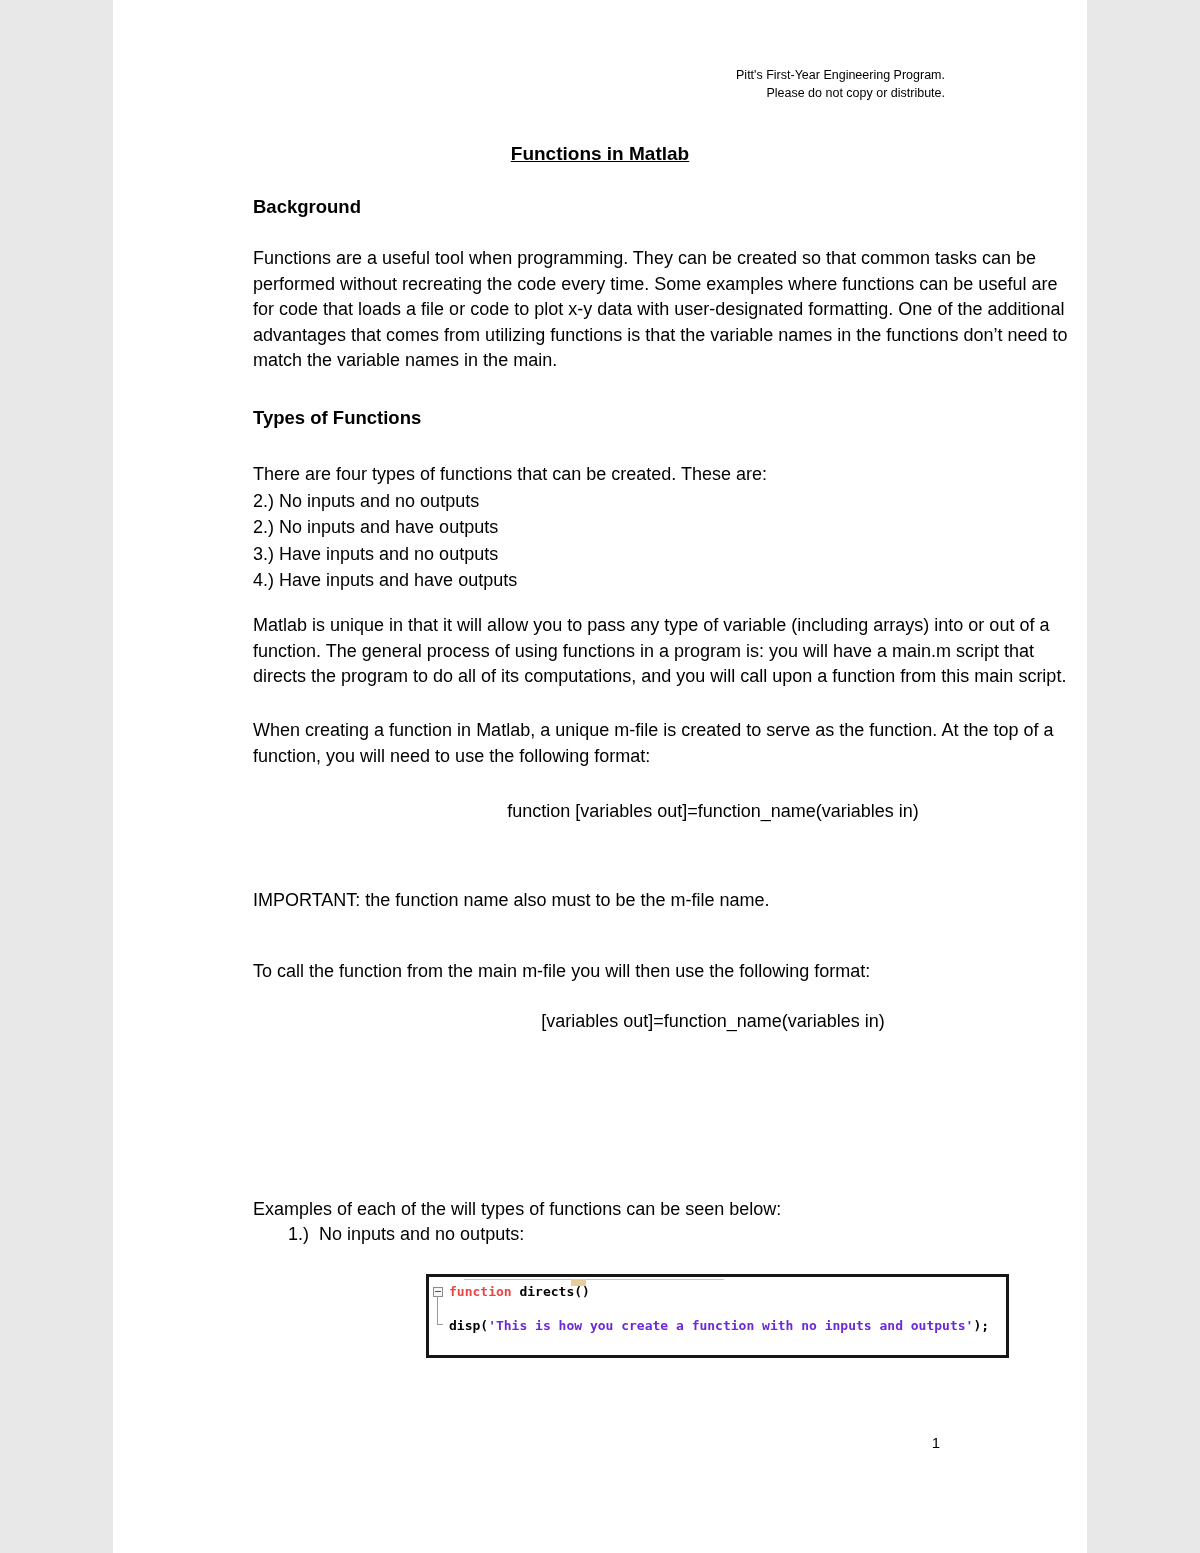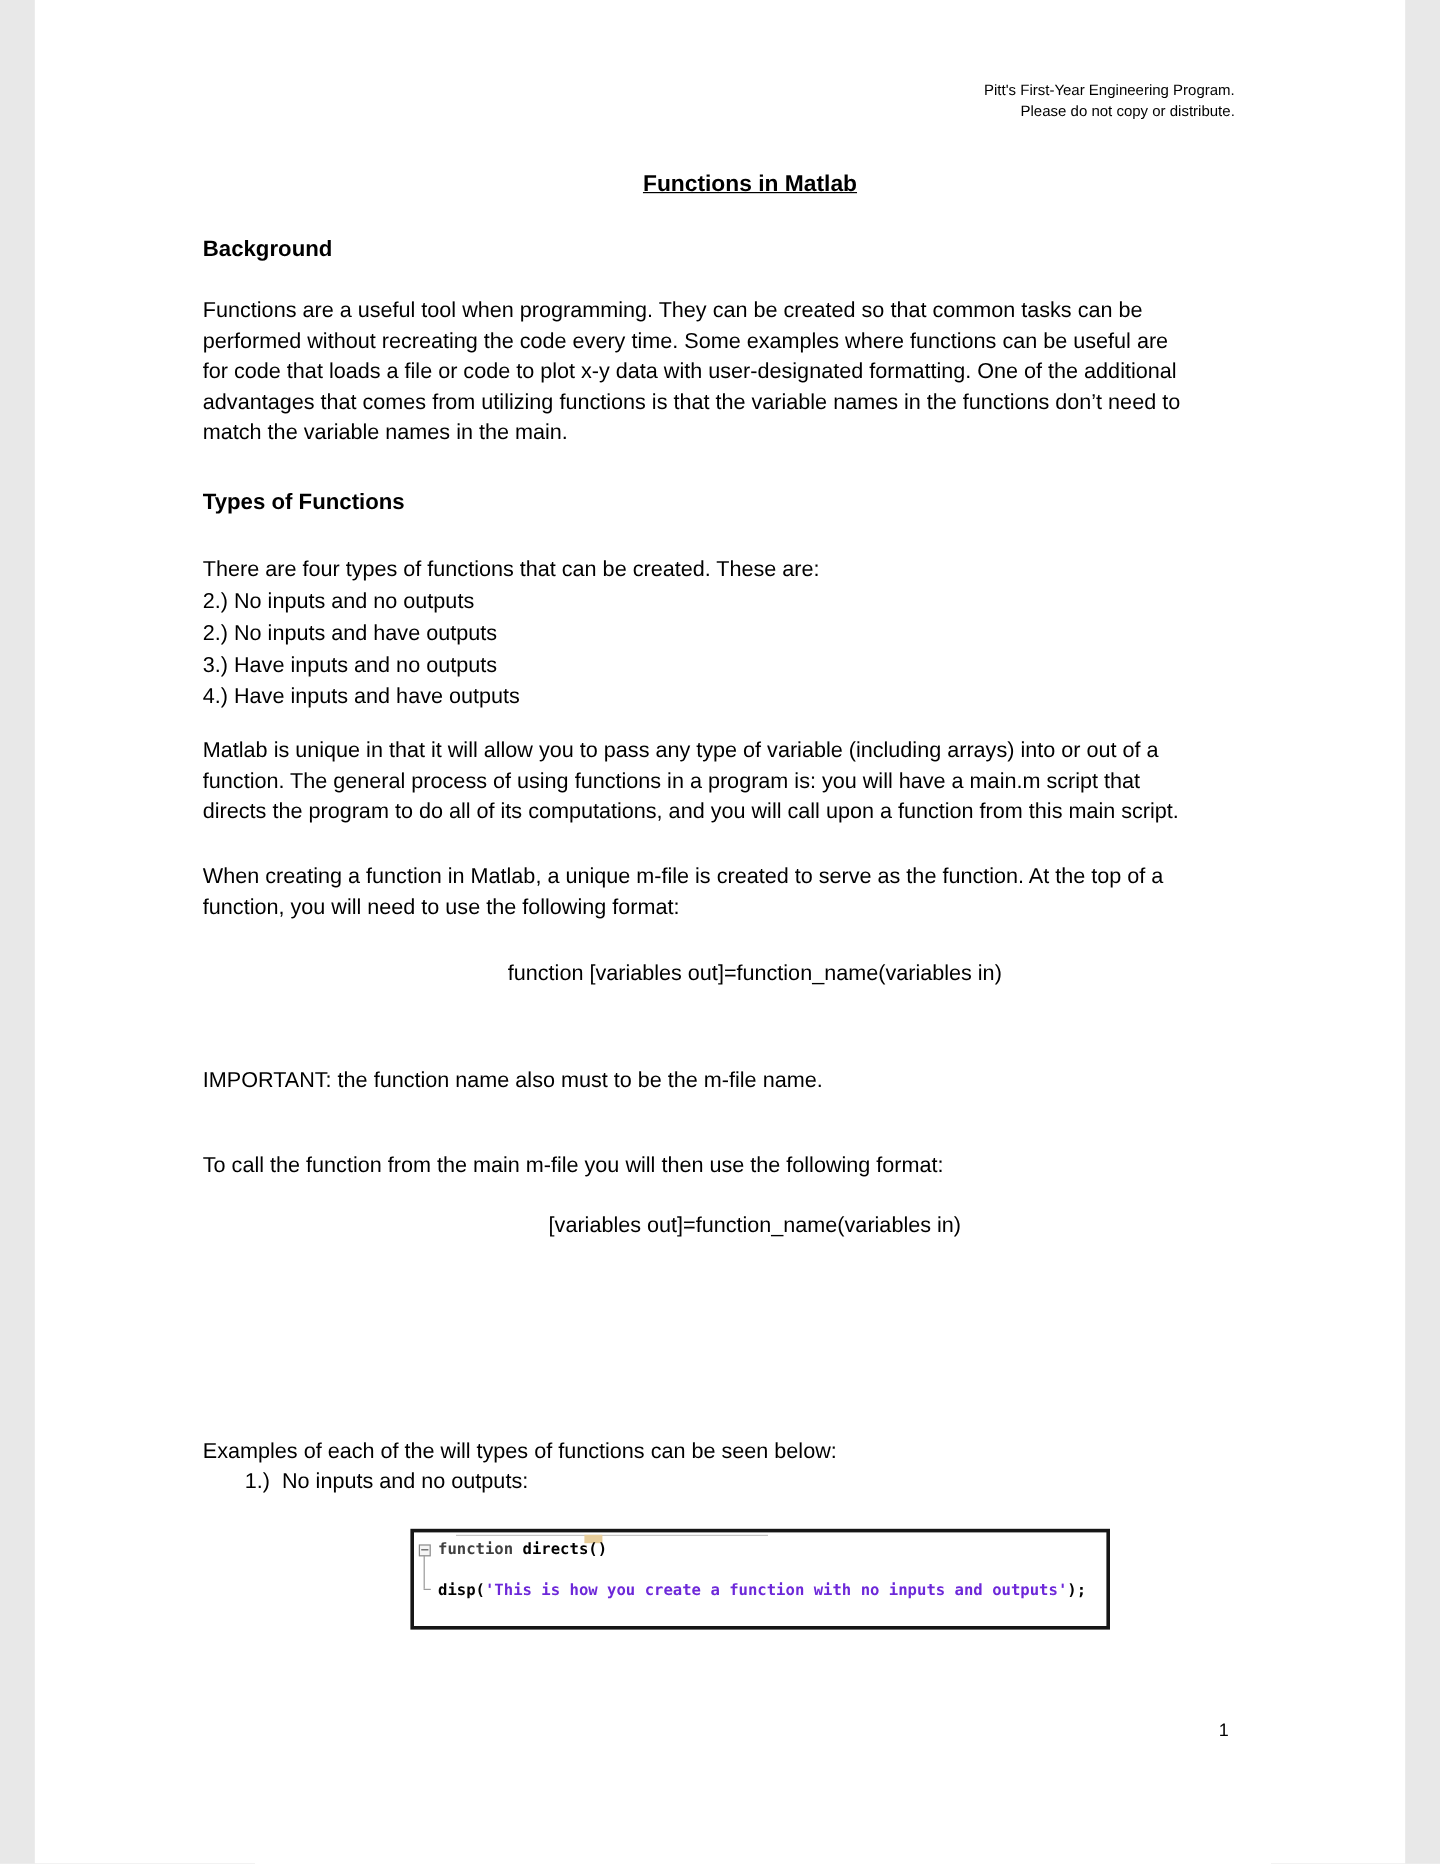--- a/index.html
+++ b/index.html
@@ -1,18 +1,18 @@
 <!DOCTYPE html>
 <html><head>
 <meta charset="utf-8">
 <style>
   html, body { margin: 0; padding: 0; background: #e8e8e8; }
   .page {
     position: relative;
-    width: 1142px;
+    width: 974px;
     height: 1553px;
     margin: 0 auto;
     background: #ffffff;
     font-family: "Liberation Sans", sans-serif;
     color: #000;
     overflow: hidden;
   }
   .abs { position: absolute; }
   .preline { white-space: pre-line; }
   .body-text { font-size: 18px; line-height: 25.5px; }
@@ -20,21 +20,20 @@
   .header-note {
     top: 66px; right: 142px;
     font-size: 12.5px; line-height: 18px;
     text-align: right;
   }
   .doc-title {
     top: 143px; left: 0; width: 100%;
     text-align: center;
     font-size: 19px; font-weight: bold;
     text-decoration: underline;
-    padding-left: 25px;
   }
   .h-background { top: 196px; left: 140px; }
   .p-background { top: 246px; left: 140px; width: 950px; }
   .h-types { top: 407px; left: 140px; }
   .types-block { top: 461px; left: 140px; width: 950px; font-size: 18px; }
   .types-block div { line-height: 26.5px; }
   .p-matlab { top: 613px; left: 140px; width: 950px; }
   .p-when { top: 718px; left: 140px; width: 950px; }
   .fmt-line {
     left: 140px; width: 920px;
@@ -134,19 +133,19 @@
   <div class="abs body-text p-examples">Examples of each of the will types of functions can be seen below:</div>
 
   <div class="abs example-label">1.)&nbsp; No inputs and no outputs:</div>
 
   <div class="abs code-box">
     <div class="code-topline"></div>
     <div class="warn-marker" style="background: rgb(231, 205, 155);"></div>
     <div class="fold-box"></div>
     <div class="fold-stem"></div>
     <div class="fold-corner"></div>
-    <div class="code-line code-line-1"><span style="color: #404040;">function</span><span> directs()</span></div>
+    <div class="code-line code-line-1"><span style="color: #ef4444;">function</span><span> directs()</span></div>
     <div class="code-line code-line-2"><span>disp(</span><span style="color: #6d28d9;">'This is how you create a function with no inputs and outputs'</span><span>);</span></div>
   </div>
 
   <div class="abs page-num">1</div>
 
 </div>
 
 </body></html>

